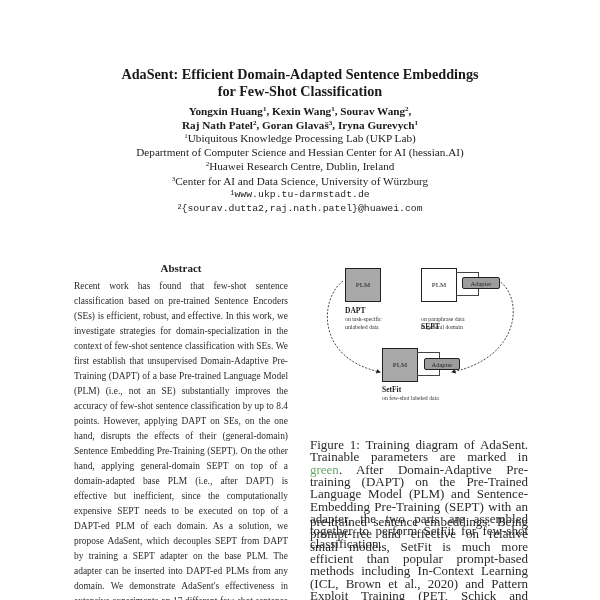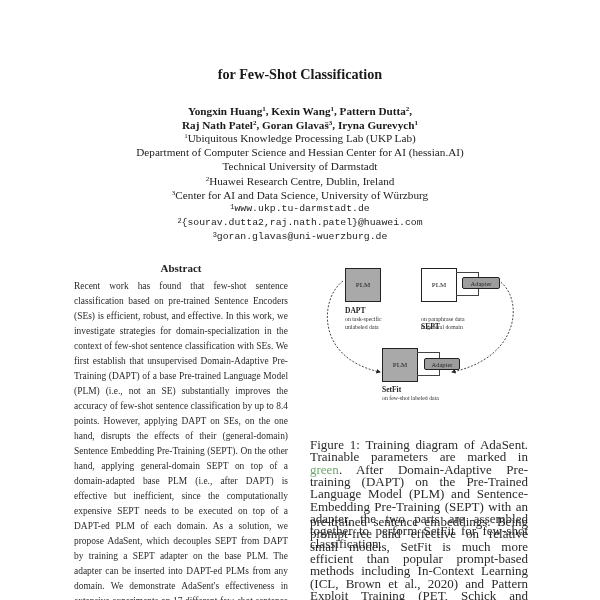--- a/index.html
+++ b/index.html
@@ -29,45 +29,44 @@
   .adapter { position:absolute; background:#9d9d9d; border:1.4px solid #222; border-radius:2px;
              font-size:6.5px; display:flex; align-items:center; justify-content:center; }
   .bracket { position:absolute; border:1px solid #444; border-left:none; }
   .flabel { position:absolute; font-size:7.5px; font-weight:bold; }
   .fsub { position:absolute; font-size:5.8px; line-height:7.5px; color:#333; }
 </style>
 </head>
 <body>
 
 <div class="center title">
+  <div>AdaSent: Efficient Domain-Adapted Sentence Embeddings</div>
   <div>for Few-Shot Classification</div>
 </div>
 
 <div class="center authors">
   <div>
     <span>Yongxin Huang</span><sup>1</sup>,
     <span>Kexin Wang</span><sup>1</sup>,
-    <span>Pattern Dutta</span><sup>2</sup>,
+    <span>Sourav Wang</span><sup>2</sup>,
   </div>
   <div>
     <span>Raj Nath Patel</span><sup>2</sup>,
     <span>Goran Glavaš</span><sup>3</sup>,
     <span>Iryna Gurevych</span><sup>1</sup>
   </div>
 </div>
 
 <div class="center affil">
   <div><sup>1</sup><span>Ubiquitous Knowledge Processing Lab (UKP Lab)</span></div>
   <div>Department of Computer Science and Hessian Center for AI (hessian.AI)</div>
-  <div>Technical University of Darmstadt</div>
   <div><sup>2</sup><span>Huawei Research Centre, Dublin, Ireland</span></div>
   <div><sup>3</sup><span>Center for AI and Data Science, University of Würzburg</span></div>
   <div class="mono"><sup>1</sup><span>www.ukp.tu-darmstadt.de</span></div>
   <div class="mono"><sup>2</sup><span>{sourav.dutta2,raj.nath.patel}@huawei.com</span></div>
-  <div class="mono"><sup>3</sup><span>goran.glavas@uni-wuerzburg.de</span></div>
 </div>
 
 <div class="abs-head">Abstract</div>
 <div class="abs-body">Recent work has found that few-shot sentence classification based on pre-trained Sentence Encoders (SEs) is efficient, robust, and effective. In this work, we investigate strategies for domain-specialization in the context of few-shot sentence classification with SEs. We first establish that unsupervised Domain-Adaptive Pre-Training (DAPT) of a base Pre-trained Language Model (PLM) (i.e., not an SE) substantially improves the accuracy of few-shot sentence classification by up to 8.4 points. However, applying DAPT on SEs, on the one hand, disrupts the effects of their (general-domain) Sentence Embedding Pre-Training (SEPT). On the other hand, applying general-domain SEPT on top of a domain-adapted base PLM (i.e., after DAPT) is effective but inefficient, since the computationally expensive SEPT needs to be executed on top of a DAPT-ed PLM of each domain. As a solution, we propose AdaSent, which decouples SEPT from DAPT by training a SEPT adapter on the base PLM. The adapter can be inserted into DAPT-ed PLMs from any domain. We demonstrate AdaSent's effectiveness in extensive experiments on 17 different few-shot sentence classification datasets. AdaSent matches or surpasses the performance</div>
 
 <div class="fig">
   <svg width="220" height="170" style="position:absolute;left:0;top:0;">
     <defs>
       <marker id="ah" markerWidth="5" markerHeight="5" refX="4" refY="2.5" orient="auto">
         <path d="M0,0 L5,2.5 L0,5 z" fill="#222"></path>

